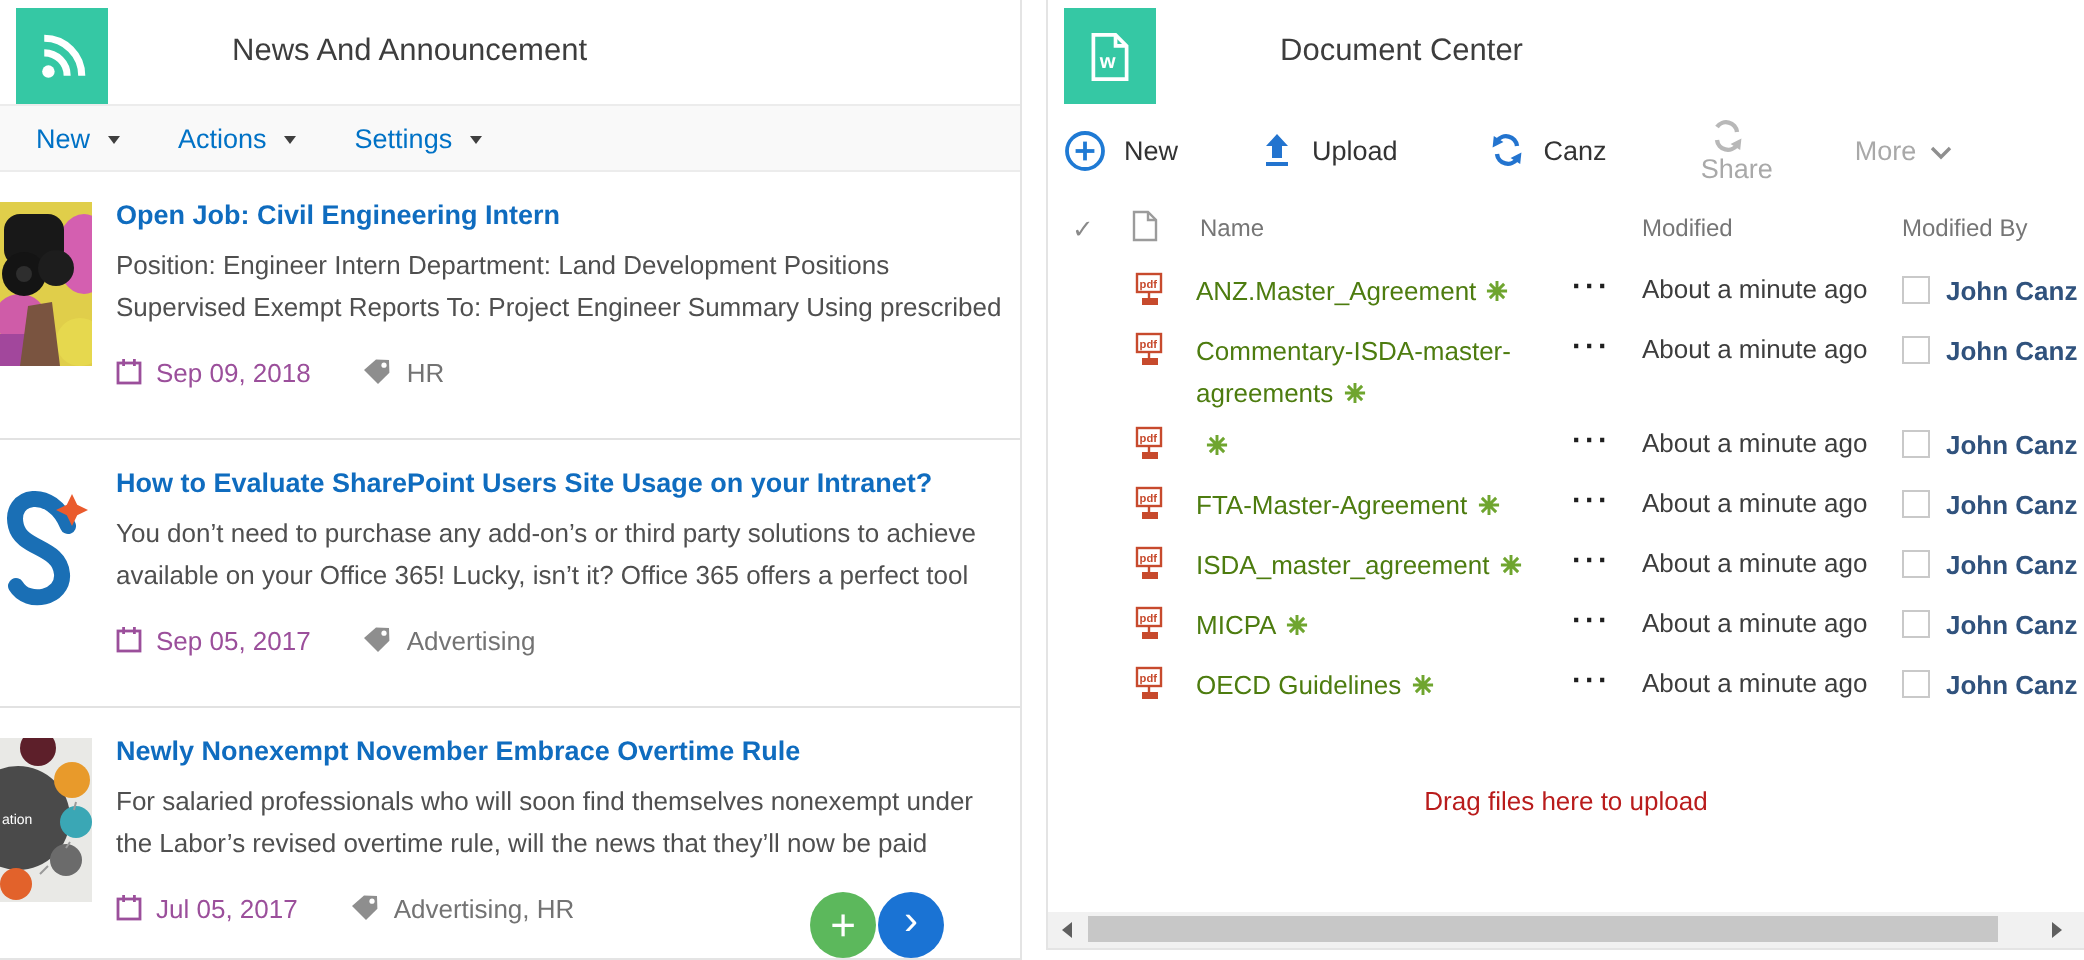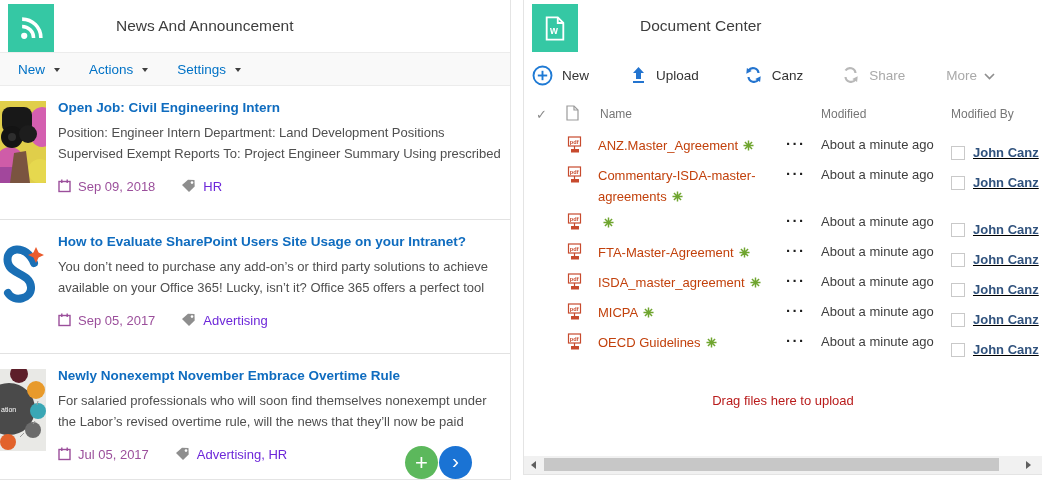--- a/index.html
+++ b/index.html
@@ -26,52 +26,52 @@
   .news-item{display:flex;padding:12px 0 24px;border-bottom:1px solid #e2e2e2;justify-content:flex-end;}
   .news-item.last{border-bottom:none;}
   .thumb{width:46px;height:82px;flex:0 0 auto;margin-right:12px;margin-top:3px;overflow:hidden;}
   .news-body{flex:1;min-width:0;padding-right:4px;}
   .news-title{display:block;color:#0f6cbf;font-weight:700;font-size:13.5px;white-space:nowrap;
               overflow:hidden;margin:2px 0 7px;text-decoration:none;}
   .news-excerpt{color:#4f4f4f;font-size:13px;line-height:21px;max-height:42px;overflow:hidden;margin-bottom:13px;}
   .news-meta{display:flex;align-items:center;font-size:13px;height:18px;}
   .date{color:#9b4f9b;margin-left:7px;}
   .meta-gap{width:26px;}
-  .tags{color:#6d28d9;margin-left:7px;}
+  .tags{color:#737373;margin-left:7px;}
 
   .fab{position:absolute;width:33px;height:33px;border-radius:50%;color:#fff;
        display:flex;align-items:center;justify-content:center;cursor:pointer;}
   #fab-add{left:405px;top:446px;background:#5cb85c;font-size:22px;font-weight:400;}
   #fab-next{left:439px;top:446px;background:#1a73d4;font-size:21px;padding-bottom:3px;box-sizing:border-box;}
 
   
   .toolbar{display:flex;align-items:center;height:42px;padding-left:8px;margin-top:2px;}
   .tb{display:inline-flex;align-items:center;font-size:13.5px;color:#333;cursor:pointer;}
   .tb .lbl{margin-left:9px;}
   .tb.disabled{color:#a9a9a9;cursor:default;}
-  #tb-new{margin-right:41px;} #tb-upload{margin-right:45px;} #tb-sync{margin-right:38px;} #tb-share{margin-right:41px;}
+  #tb-new{margin-right:41px;} #tb-upload{margin-right:45px;} #tb-sync{margin-right:38px;} #tb-share{margin-right:41px;flex-direction:column;}
   .more-caret{margin-left:7px;margin-top:2px;}
 
   
   .tbl-head{display:flex;align-items:center;height:24px;margin-top:6px;padding-left:12px;
             font-size:12px;color:#767676;}
   .h-check{width:30px;color:#8a8a8a;font-size:13px;cursor:pointer;}
   .h-ficon{width:34px;}
   .h-name{width:221px;} .h-mod{width:130px;} .h-by{flex:1;}
   .doc-rows{margin-top:4px;}
   .doc-row{display:flex;align-items:flex-start;padding-left:42px;min-height:30px;font-size:13px;}
   .c-icon{width:32px;padding-top:6px;flex:0 0 auto;}
   .c-name{width:188px;line-height:21px;padding-top:5px;flex:0 0 auto;}
-  .doc-link{color:#c2410c;text-decoration:none;text-align:center;}
+  .doc-link{color:#4d7c0f;text-decoration:none;text-align:center;}
   .new-badge{margin-left:5px;}
   .new-badge svg{vertical-align:-1px;}
   .c-dots{width:35px;line-height:28px;color:#1f1f1f;font-weight:700;letter-spacing:1.5px;font-size:15px;
           cursor:pointer;flex:0 0 auto;}
   .c-mod{width:130px;line-height:30px;color:#3d3d3d;flex:0 0 auto;}
-  .c-by{flex:1;height:30px;display:flex;align-items:flex-end;text-decoration:underline;}
+  .c-by{flex:1;height:30px;display:flex;align-items:center;}
   .presence{width:12px;height:12px;border:1px solid #c9c9c9;background:#fff;margin-right:8px;flex:0 0 auto;}
   .person{color:#30527d;font-weight:700;font-size:13px;text-decoration:none;}
   .drop-hint{text-align:center;color:#b91c1c;font-size:13px;margin-top:36px;}
 
   
   .hscroll{position:absolute;left:0;right:0;bottom:0;height:18px;background:#f1f1f1;}
   .hs-thumb{position:absolute;left:20px;top:2px;width:455px;height:13px;background:#c7c7c7;cursor:pointer;}
   .hs-arrow{position:absolute;top:5px;width:0;height:0;cursor:pointer;}
   .hs-left{left:7px;border-top:4px solid transparent;border-bottom:4px solid transparent;border-right:5px solid #5f5f5f;}
   .hs-right{right:11px;border-top:4px solid transparent;border-bottom:4px solid transparent;border-left:5px solid #5f5f5f;}

